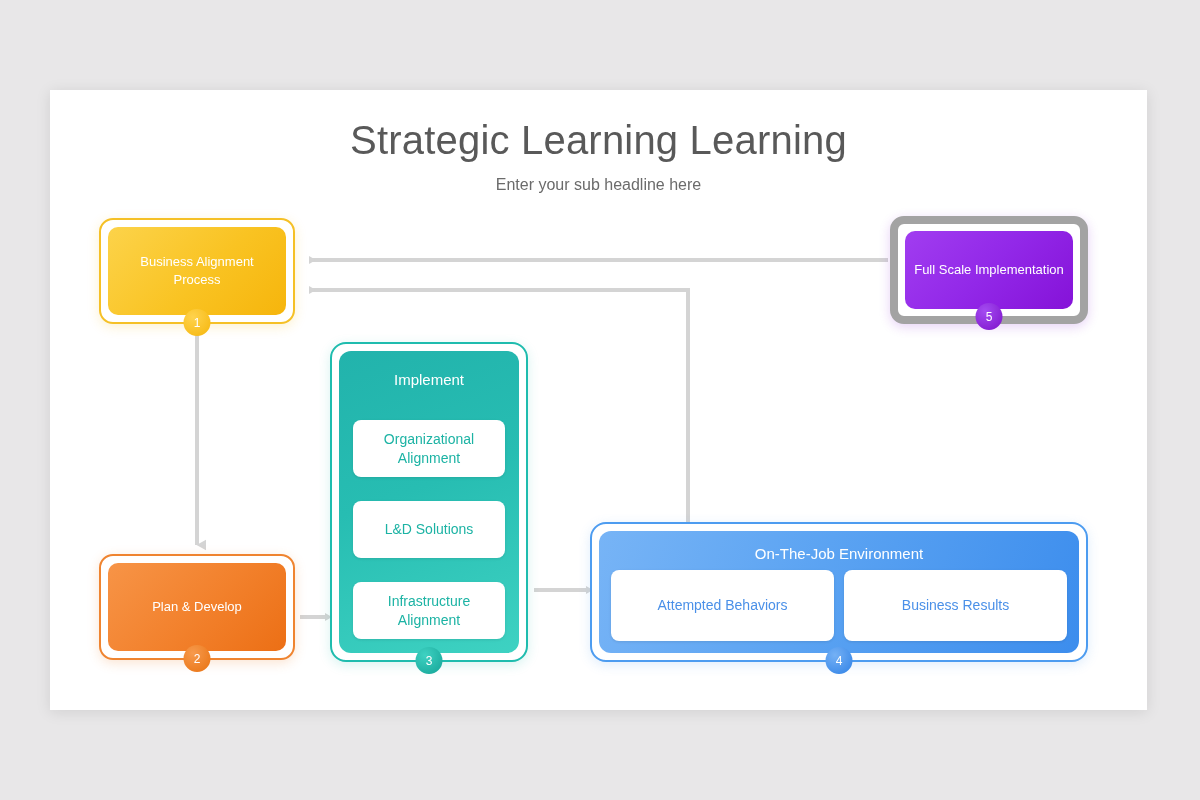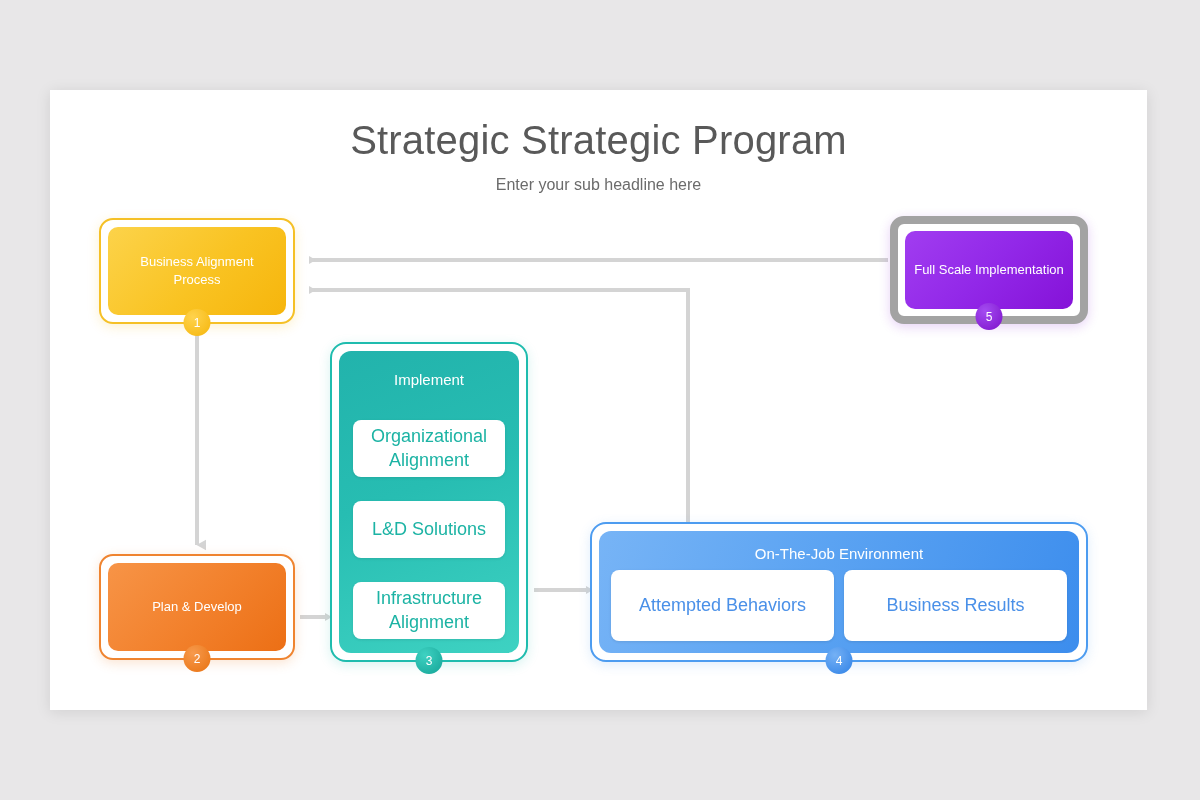--- a/index.html
+++ b/index.html
@@ -152,21 +152,21 @@
     background: radial-gradient(circle at 35% 30%, #3ed2c2, #14a396);
   }
   .sub-card {
     background: #ffffff;
     border-radius: 8px;
     flex: 1;
     display: flex;
     align-items: center;
     justify-content: center;
     text-align: center;
-    font-size: 18px;
+    font-size: 14px;
     line-height: 1.3;
     color: #1cb3a4;
     box-shadow: 0 1px 3px rgba(0,0,0,0.10);
     padding: 4px 6px;
   }
 
   
   #node-on-the-job {
     left: 540px; top: 432px; width: 498px; height: 140px;
     border: 2px solid #4d9cf0;
@@ -208,21 +208,21 @@
     left: 0; top: 0;
     width: 1097px; height: 620px;
     pointer-events: none;
   }
 </style>
 </head>
 <body>
 
 <div id="slide-canvas">
 
-  <div id="page-title">Strategic Strategic Program</div>
+  <div id="page-title">Strategic Learning Learning</div>
   <div id="page-subtitle">Enter your sub headline here</div>
 
   <svg id="connectors" viewBox="0 0 1097 620" xmlns="http://www.w3.org/2000/svg">
     <defs>
       <marker id="arrow-left" markerWidth="9" markerHeight="9" refX="8" refY="4.5" orient="auto" markerUnits="userSpaceOnUse">
         <path d="M8,0.5 L8,8.5 L1,4.5 Z" fill="#d4d4d4"></path>
       </marker>
       <marker id="arrow-right" markerWidth="9" markerHeight="9" refX="1" refY="4.5" orient="auto" markerUnits="userSpaceOnUse">
         <path d="M1,0.5 L1,8.5 L8,4.5 Z" fill="#d4d4d4"></path>
       </marker>

